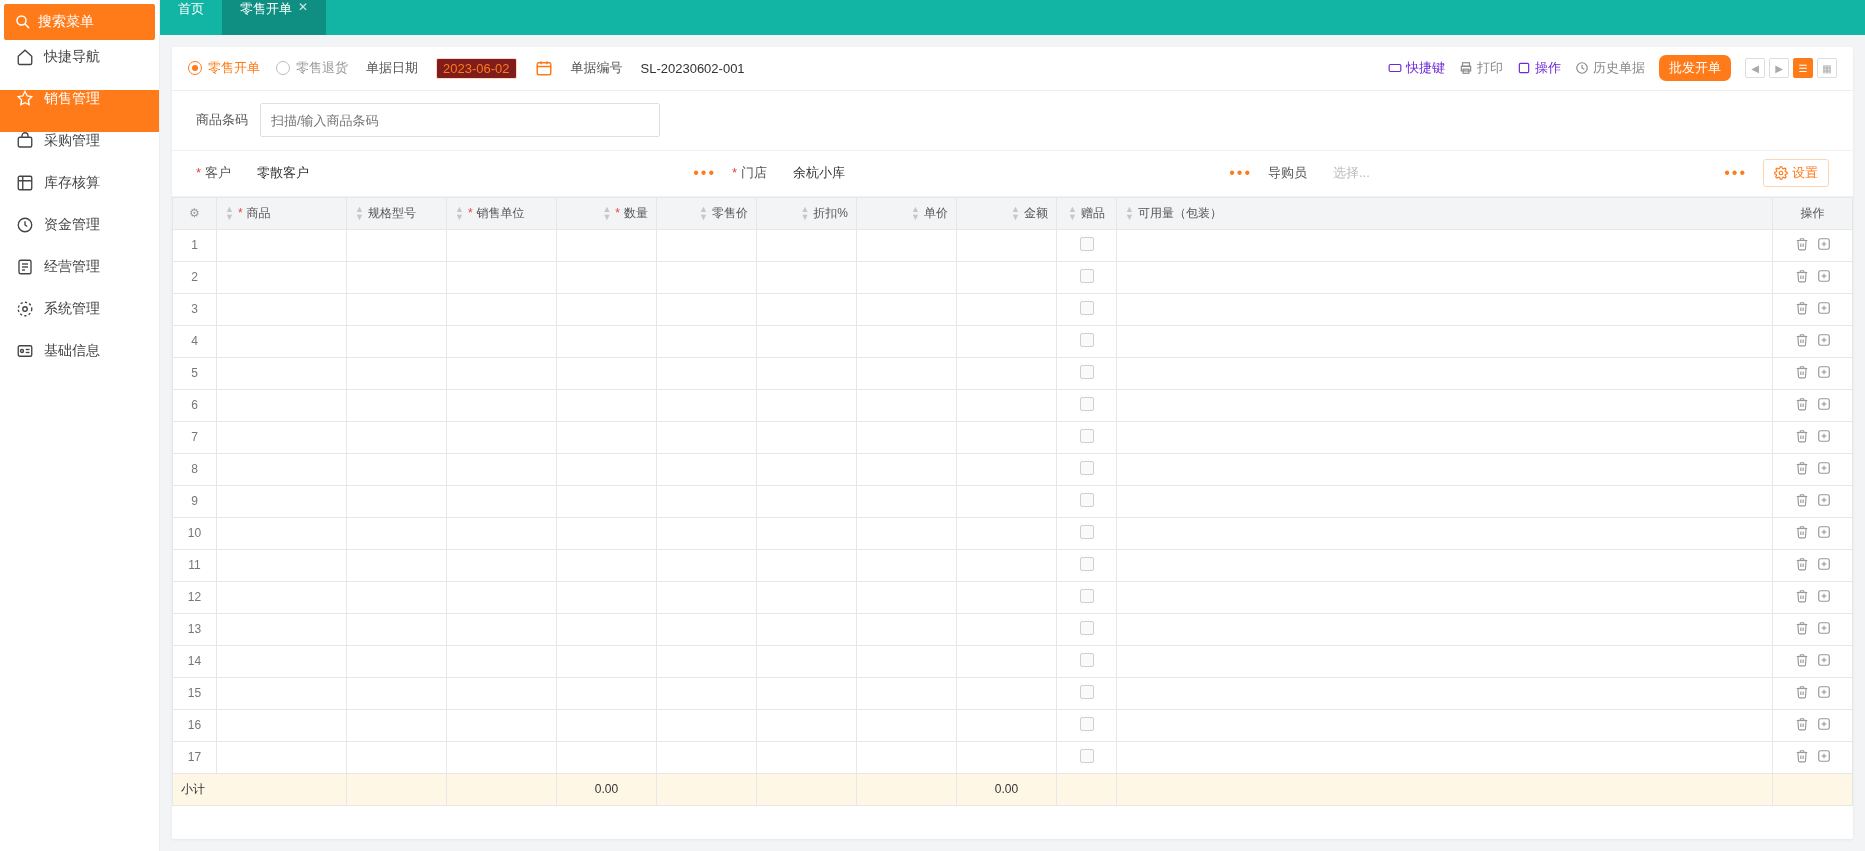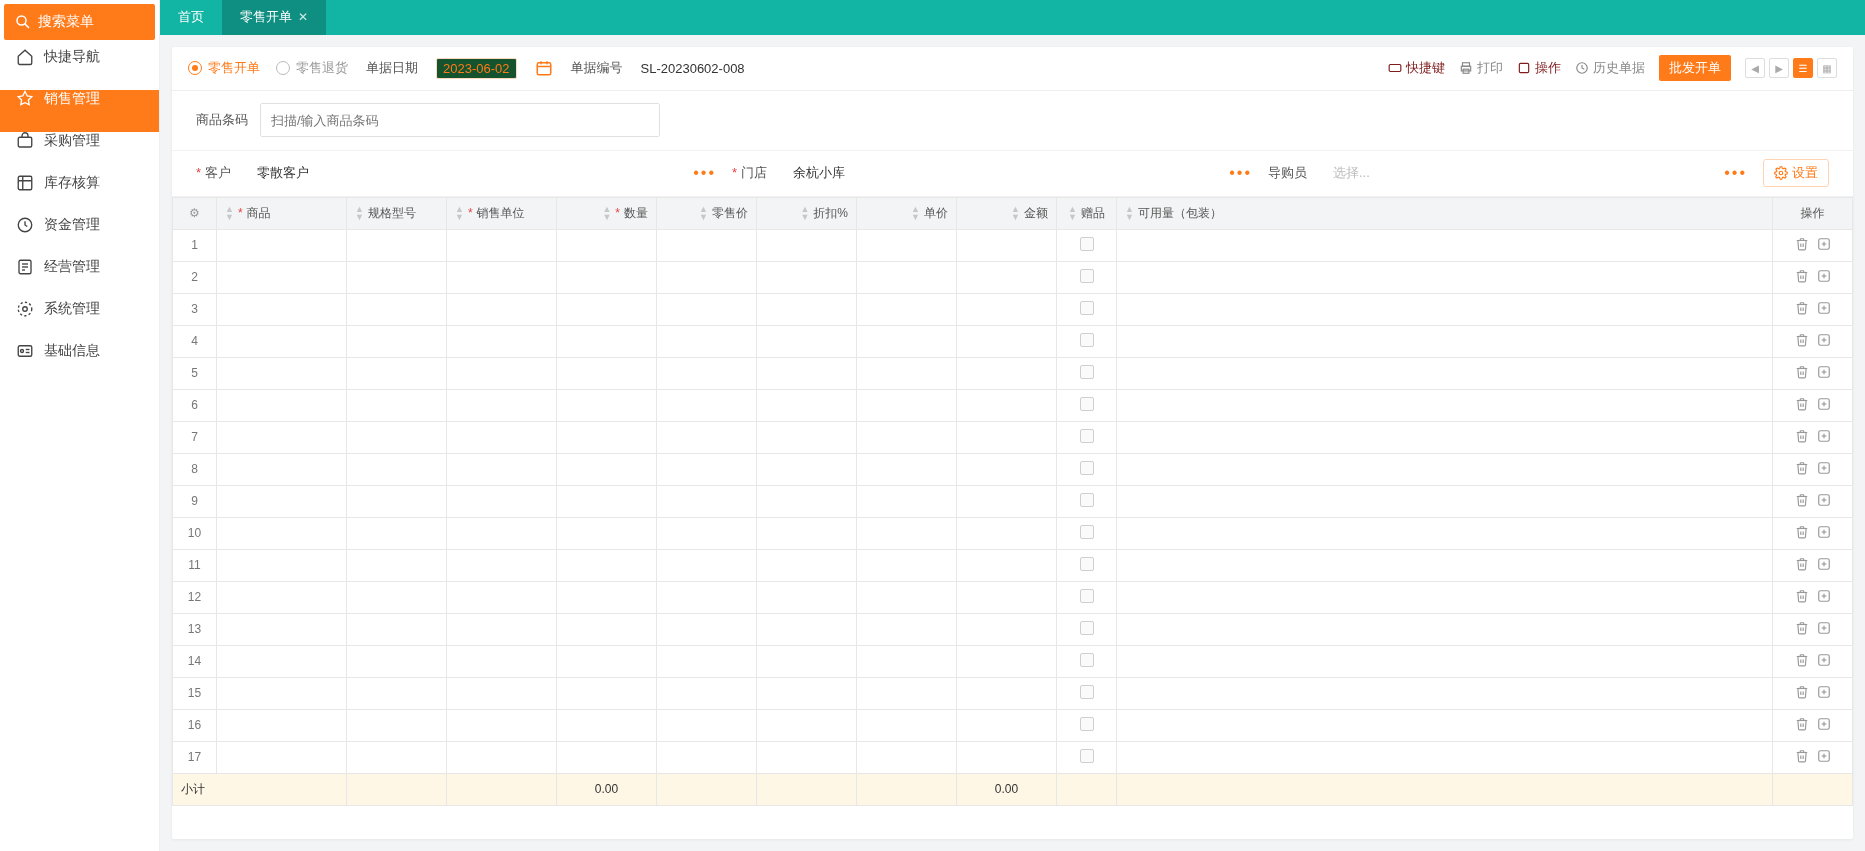--- a/index.html
+++ b/index.html
@@ -5,37 +5,37 @@
   *{box-sizing:border-box;margin:0;padding:0;font-family:"Microsoft YaHei","PingFang SC",Arial,sans-serif}
   body{background:#f3f4f5;width:1865px;height:851px;overflow:hidden;color:#333;font-size:13px}
   .sidebar{position:absolute;left:0;top:0;width:160px;height:851px;background:#fff;border-right:1px solid #eee}
   .search-menu{display:flex;align-items:center;height:36px;background:#ff7a19;color:#fff;margin:4px 4px 8px 4px;border-radius:2px;padding:0 10px;font-size:14px;gap:6px}
   .nav-item{display:flex;align-items:flex-start;height:42px;padding:0 16px;font-size:14px;color:#444;gap:10px;cursor:pointer}
   .nav-item.active{background:#ff7a19;color:#fff}
   .nav-icon{width:18px;height:18px;display:inline-flex;align-items:center;justify-content:center}
   .nav-icon svg{width:18px;height:18px}
   .main{position:absolute;left:160px;top:0;right:0;bottom:0;display:flex;flex-direction:column}
   .tabbar{height:36px;background:#12b4a3;display:flex;align-items:stretch;color:#fff}
-  .tab{display:flex;align-items:center;padding:0 18px;font-size:13px;cursor:pointer;gap:6px}
+  .tab{display:flex;align-items:flex-start;padding:0 18px;font-size:13px;cursor:pointer;gap:6px}
   .tab.active{background:#0f8f81}
   .close-x{font-size:12px;opacity:.8}
   .card{background:#fff;margin:12px;border-radius:2px;box-shadow:0 1px 3px rgba(0,0,0,.06);display:flex;flex-direction:column;height:calc(100% - 24px);overflow:hidden}
   .card-header{display:flex;align-items:center;height:44px;padding:0 16px;border-bottom:1px solid #eee;font-size:13px;color:#666;gap:18px}
   .radio-group{display:flex;gap:16px;align-items:center}
   .radio{display:flex;align-items:center;gap:6px;cursor:pointer}
   .radio-dot{width:14px;height:14px;border:1px solid #ff7a19;border-radius:50%;display:inline-flex;align-items:center;justify-content:center}
   .radio-dot.empty{border-color:#bbb}
   .radio-inner{width:6px;height:6px;border-radius:50%;background:#ff7a19}
   .radio .lbl{color:#ff7a19}
   .radio.inactive .lbl{color:#999}
-  .val-highlight{color:#ff7a19;padding:2px 6px;border:1px solid #ffd9bf;border-radius:2px;background:#14532d}
+  .val-highlight{color:#ff7a19;padding:2px 6px;border:1px solid #ffd9bf;border-radius:2px;background:#7f1d1d}
   .header-links{margin-left:auto;display:flex;align-items:center;gap:14px}
-  .link{color:#7f1d1d;display:flex;align-items:center;gap:4px;cursor:pointer;font-size:13px}
+  .link{color:#6d28d9;display:flex;align-items:center;gap:4px;cursor:pointer;font-size:13px}
   .link.gray{color:#888}
-  .primary-btn{background:#ff7a19;color:#fff;padding:4px 10px;border-radius:2px;cursor:pointer}
+  .primary-btn{background:#ff7a19;color:#fff;padding:4px 10px;border-radius:7px;cursor:pointer}
   .pager{display:flex;align-items:center;gap:4px}
   .pager .arrow,.pager .view-icon{width:20px;height:20px;display:flex;align-items:center;justify-content:center;border:1px solid #ddd;border-radius:2px;color:#aaa;cursor:pointer;font-size:10px}
   .pager .view-icon.active{background:#ff7a19;border-color:#ff7a19;color:#fff}
   .barcode-row{display:flex;align-items:center;height:60px;padding:0 24px;gap:12px;border-bottom:1px solid #f2f2f2}
   .barcode-input{flex:0 0 400px;height:34px;border:1px solid #e0e0e0;border-radius:2px;padding:0 10px;font-size:13px;color:#999}
   .form-row{display:flex;align-items:center;height:46px;padding:0 24px;gap:16px;border-bottom:1px solid #f2f2f2;font-size:13px;color:#444}
   .field{display:flex;align-items:center;gap:26px;position:relative}
   .sep{flex:1}
   .req{color:#e64545;margin-right:4px}
   .field-label{color:#555;white-space:nowrap}
@@ -179,21 +179,21 @@
       <span class="val-highlight">2023-06-02</span>
       <span class="nav-icon" style="color:#ff7a19">
           <svg viewBox="0 0 24 24" fill="none" stroke="currentColor" stroke-width="2">
             <rect x="3" y="5" width="18" height="16" rx="2"></rect>
             <line x1="3" y1="10" x2="21" y2="10"></line>
             <line x1="8" y1="3" x2="8" y2="7"></line>
             <line x1="16" y1="3" x2="16" y2="7"></line>
           </svg>
         </span>
       <span class="field-label">单据编号</span>
-      <span class="field-value">SL-20230602-008</span>
+      <span class="field-value">SL-20230602-001</span>
 
       <div class="header-links">
         <span class="link">
             <svg width="14" height="14" viewBox="0 0 24 24" fill="none" stroke="currentColor" stroke-width="2">
               <rect x="2" y="6" width="20" height="12" rx="2"></rect>
             </svg>
             <span>快捷键</span>
           </span>
         <span class="link gray">
             <svg width="14" height="14" viewBox="0 0 24 24" fill="none" stroke="currentColor" stroke-width="2">

